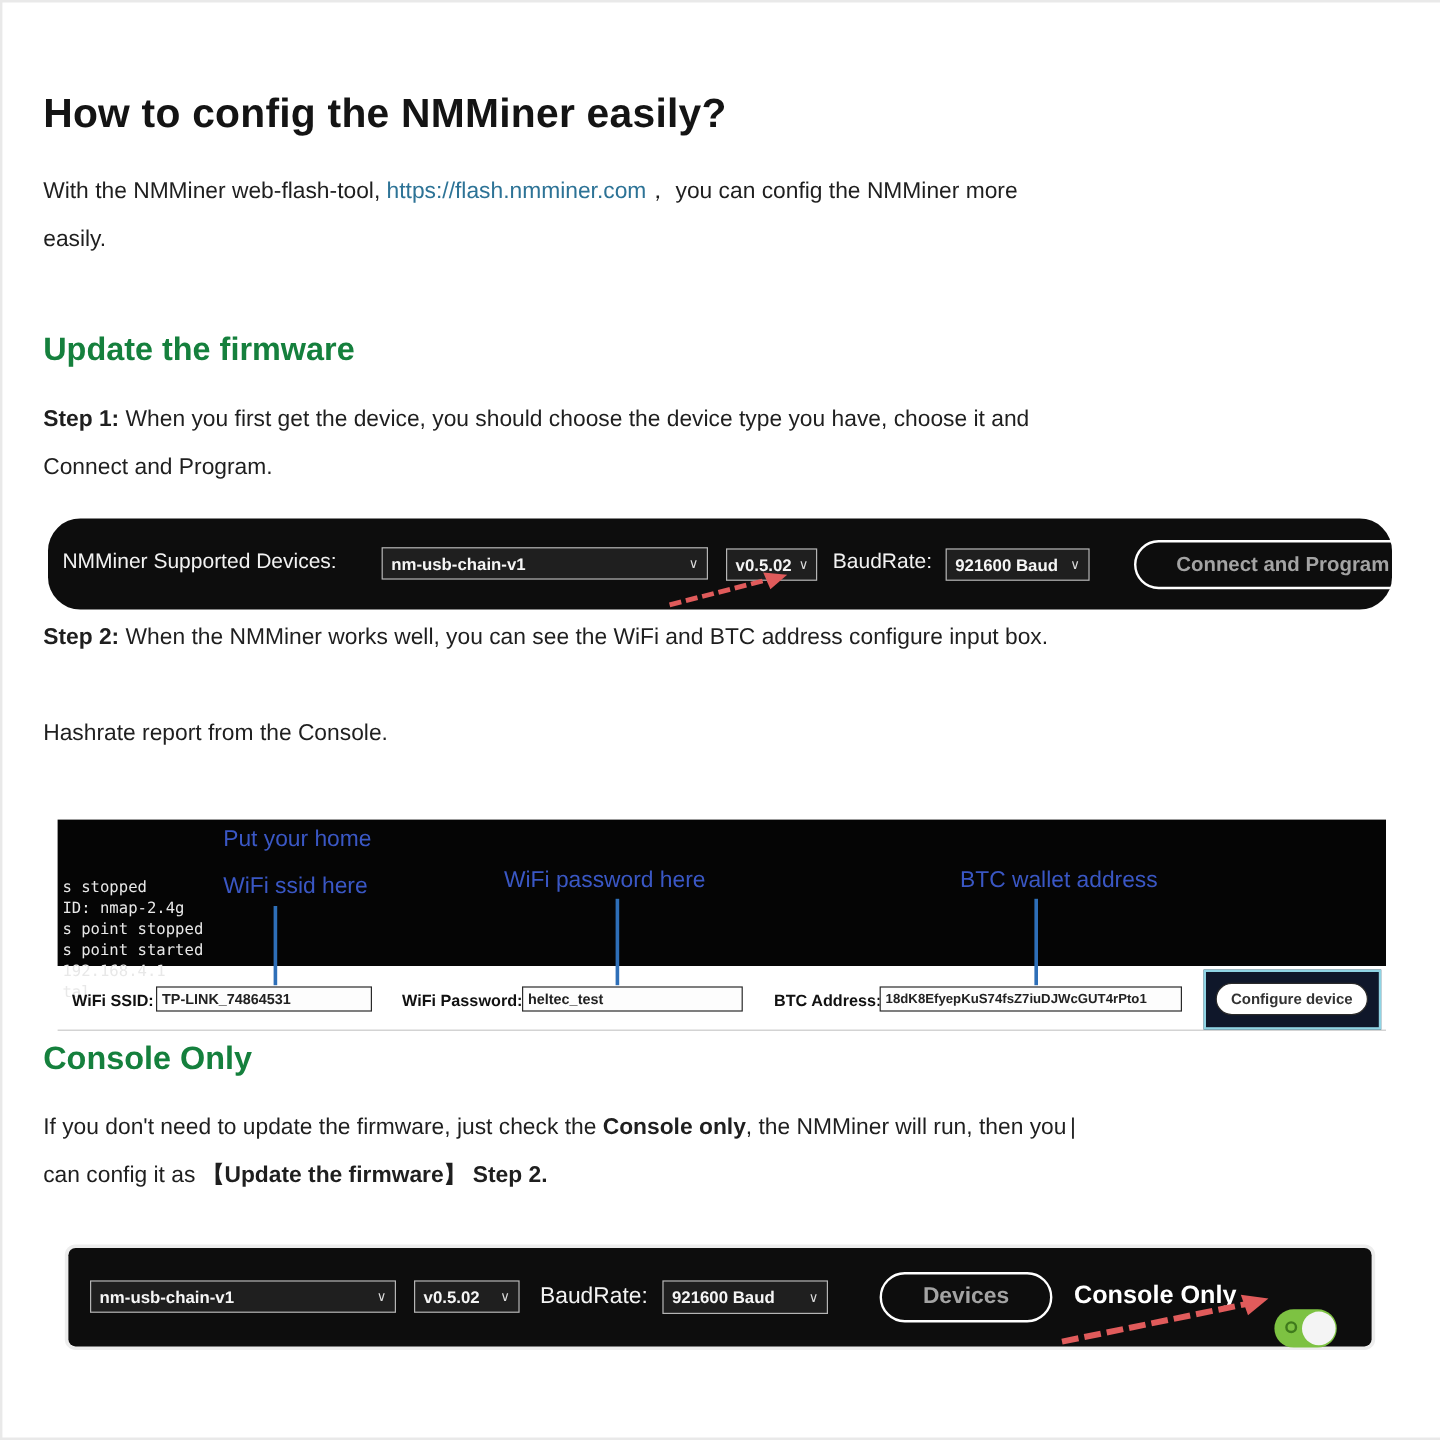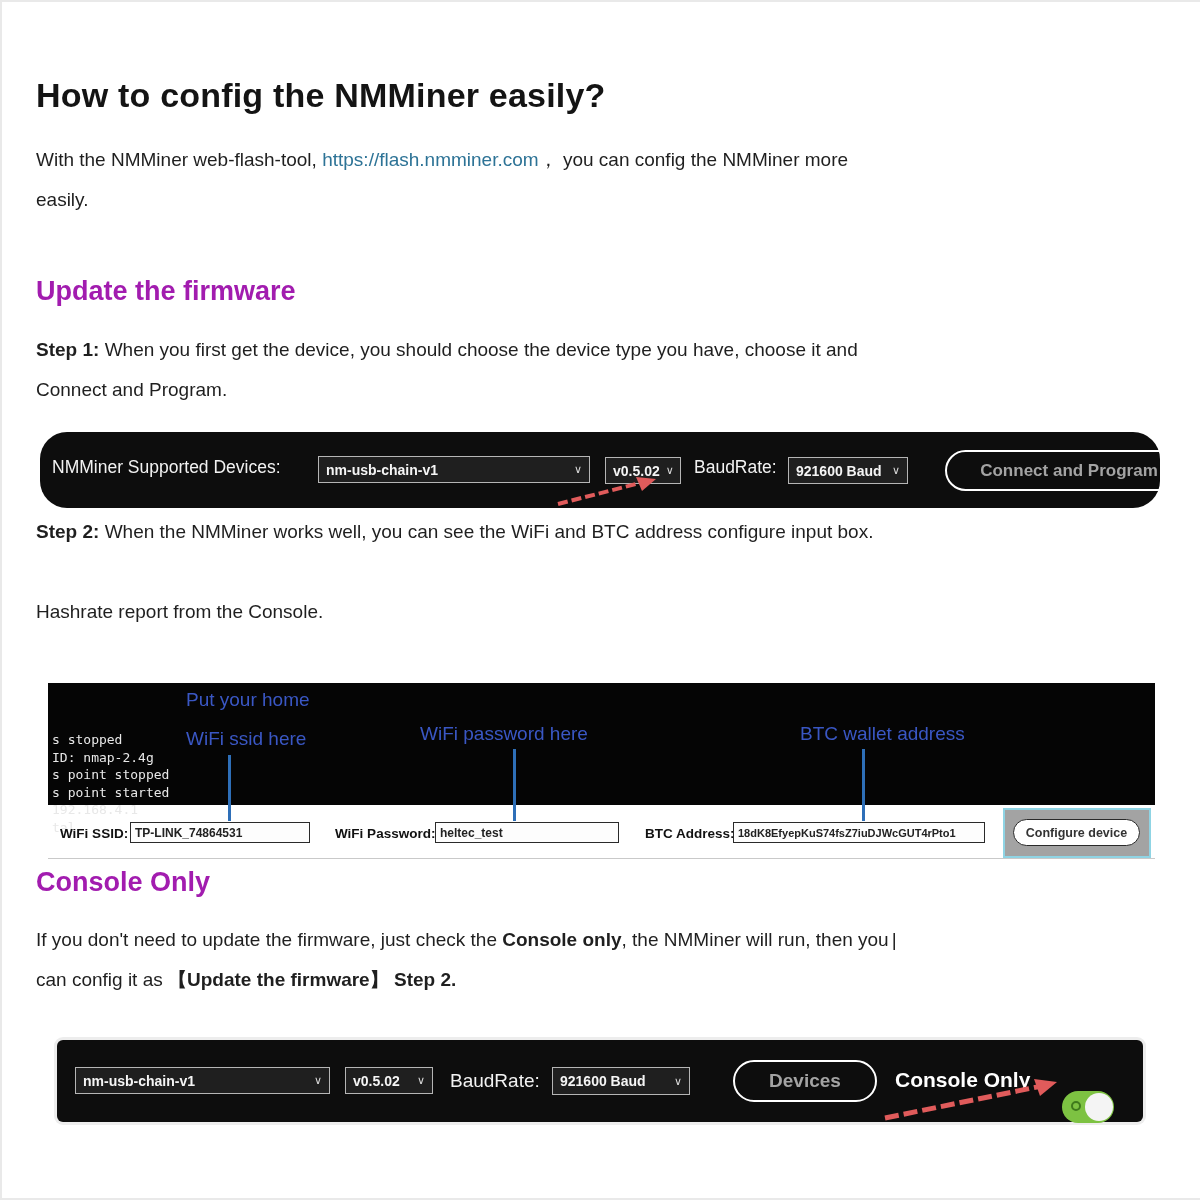--- a/index.html
+++ b/index.html
@@ -4,21 +4,21 @@
 <style>
   html,body{margin:0;padding:0;background:#fff;}
   #canvas{
     position:relative;width:1200px;height:1200px;background:#ffffff;
     font-family:"Liberation Sans", sans-serif;color:#1f1f1f;overflow:hidden;
     box-shadow:inset 0 0 0 2px #e9e9e9;
     padding-left:41px;
   }
   .abs{position:absolute;}
   h1.title{margin:0;font-size:34px;font-weight:bold;color:#141414;letter-spacing:.2px;}
-  h2.h2{margin:0;font-size:27px;font-weight:bold;color:#a21caf;}
+  h2.h2{margin:0;font-size:27px;font-weight:bold;color:#15803d;}
   .para{font-size:19px;line-height:40px;color:#1f1f1f;}
   .seg-bold{font-weight:bold;}
   .seg-link{color:#2d7396;}
   .seg-cursor{font-weight:400;color:#222;padding-left:3px;}
 
   
   .blackbar{background:#0d0d0d;border-radius:6px;display:flex;align-items:center;}
   .bar-label{color:#f2f2f2;font-size:17.5px;white-space:nowrap;}
   .dark-select{
     background:#1f1f1f;border:1px solid #b5b5b5;color:#f5f5f5;
@@ -40,21 +40,21 @@
     color:#e8e8e8;white-space:pre;margin-top:44px;
   }
   .ann{font-size:19px;color:#3a57c4;white-space:nowrap;}
   .vline{width:3px;background:#2e6fb8;}
   .formlabel{font-size:13.5px;font-weight:bold;color:#111;white-space:nowrap;}
   .forminput{
     border:1.5px solid #2a2a2a;background:#fdfdfd;height:21px;box-sizing:border-box;
     font-family:"Liberation Sans", sans-serif;font-size:12px;font-weight:600;color:#222;
     padding:0 4px;
   }
-  #cfg-box{border:2px solid #8fd4e4;background:#a3a3a3;}
+  #cfg-box{border:2px solid #8fd4e4;background:#0f172a;}
   #cfg-btn{
     background:#fff;border:1.5px solid #2a2a2a;border-radius:14px;color:#333;
     font-size:12.5px;font-weight:600;display:flex;align-items:center;justify-content:center;
     font-family:"Liberation Sans", sans-serif;cursor:pointer;
   }
 
   
   #toggle{width:52px;height:32px;border-radius:16px;background:#7dc242;position:relative;cursor:pointer;}
   #toggle .ring{position:absolute;left:9px;top:10px;width:10px;height:10px;border:2px solid #3f7a1c;border-radius:50%;box-sizing:border-box;}
   #toggle .knob{position:absolute;right:1px;top:2px;width:28px;height:28px;border-radius:50%;background:#f4f4f4;}

